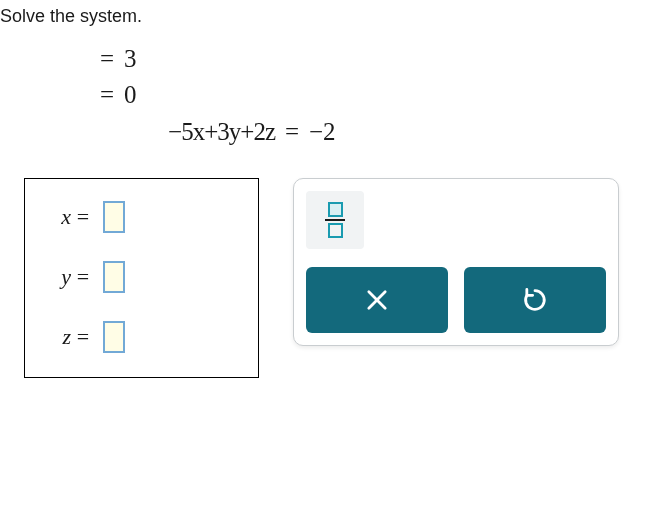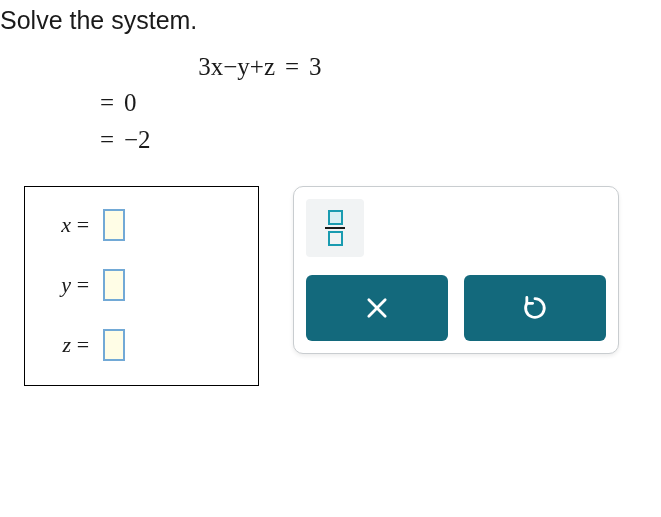--- a/index.html
+++ b/index.html
@@ -6,21 +6,21 @@
   body {
     font-family: Verdana, Geneva, sans-serif;
     background: #fff;
     width: 661px;
     height: 517px;
     padding: 6px 0 0 0;
     font-size: 19px;
     color: #1a1a1a;
   }
   .prompt {
-    font-size: 25px;
+    font-size: 18px;
     margin-bottom: 14px;
   }
   .equations {
     font-family: "Times New Roman", Times, serif;
     font-size: 25px;
     margin-left: 90px;
     margin-bottom: 28px;
   }
   .eqrow {
     display: flex;
@@ -120,29 +120,29 @@
   }
   .act-btn svg { width: 28px; height: 28px; }
 </style>
 </head>
 <body>
 
 <div class="prompt">Solve the system.</div>
 
 <div class="equations">
   <div class="eqrow">
-    <span class="lhs">3x−y+z</span>
     <span class="eq">=</span>
     <span class="rhs">3</span>
   </div>
   <div class="eqrow">
     <span class="eq">=</span>
     <span class="rhs">0</span>
   </div>
   <div class="eqrow">
+    <span class="lhs minus">−5x+3y+2z</span>
     <span class="eq">=</span>
     <span class="rhs">−2</span>
   </div>
 </div>
 
 <div class="lower">
   <div class="answer-box">
     <div class="arow">
       <span class="alabel">x</span>
       <span class="aeq">=</span>

